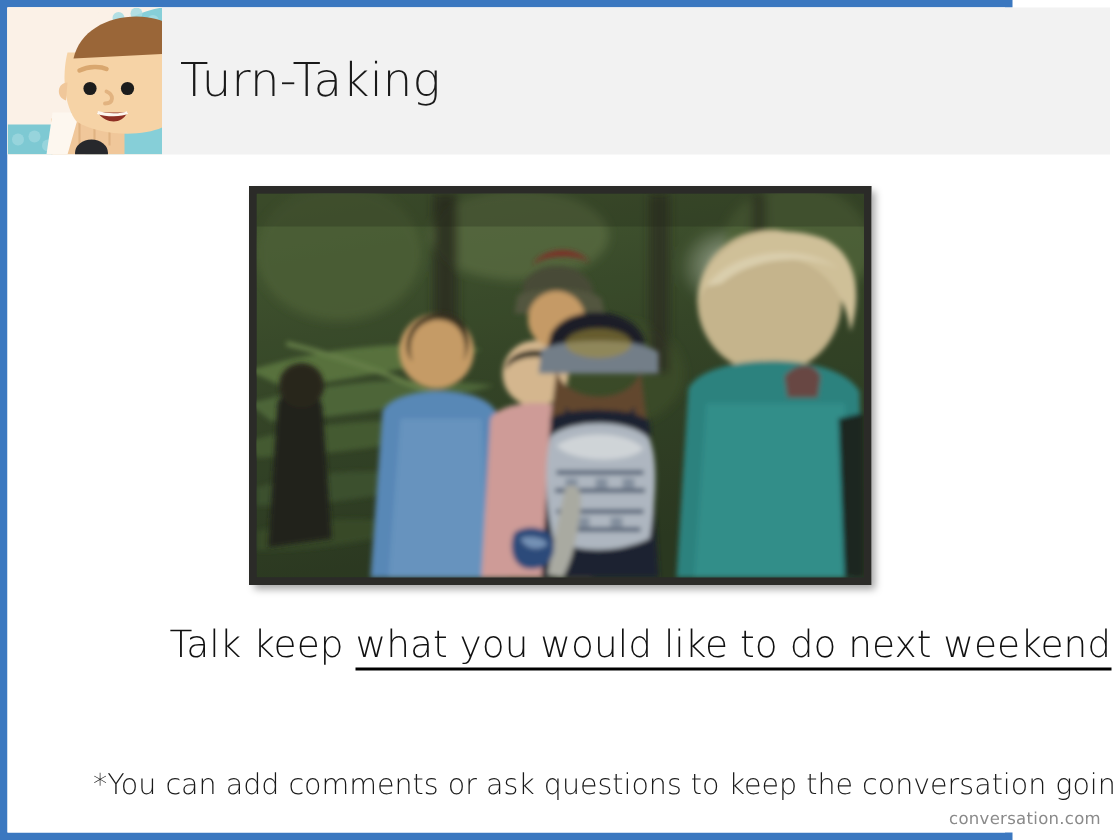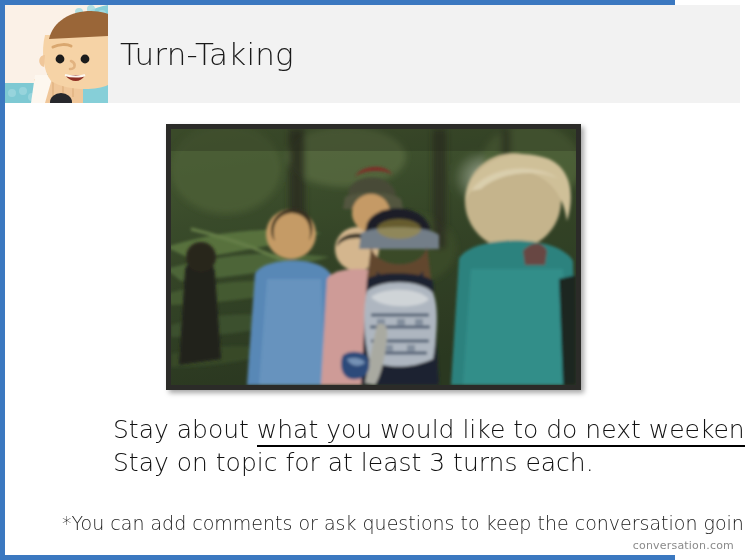--- a/index.html
+++ b/index.html
@@ -300,22 +300,21 @@
             </g>
 
             <rect width="405" height="256" fill="#1d2415" opacity="0.1"></rect>
             <rect x="0" y="0" width="405" height="22" fill="#1a2013" opacity="0.25"></rect>
           </svg>
         </svg>
       </div>
     </div>
 
     <div class="body-text">
-      <span class="body-line"><span>Stay about </span><span class="underlined">what you would like to do next weekend</span></span>
-      <span class="body-line">Stay on topic for at least 3 turns each.</span>
+      <span class="body-line"><span>Talk keep </span><span class="underlined">what you would like to do next weekend</span></span>
     </div>
 
     <div class="footnote">*You can add comments or ask questions to keep the conversation going.</div>
 
     <div class="watermark">conversation.com</div>
 
   </div>
 </div>
 
 </body></html>

